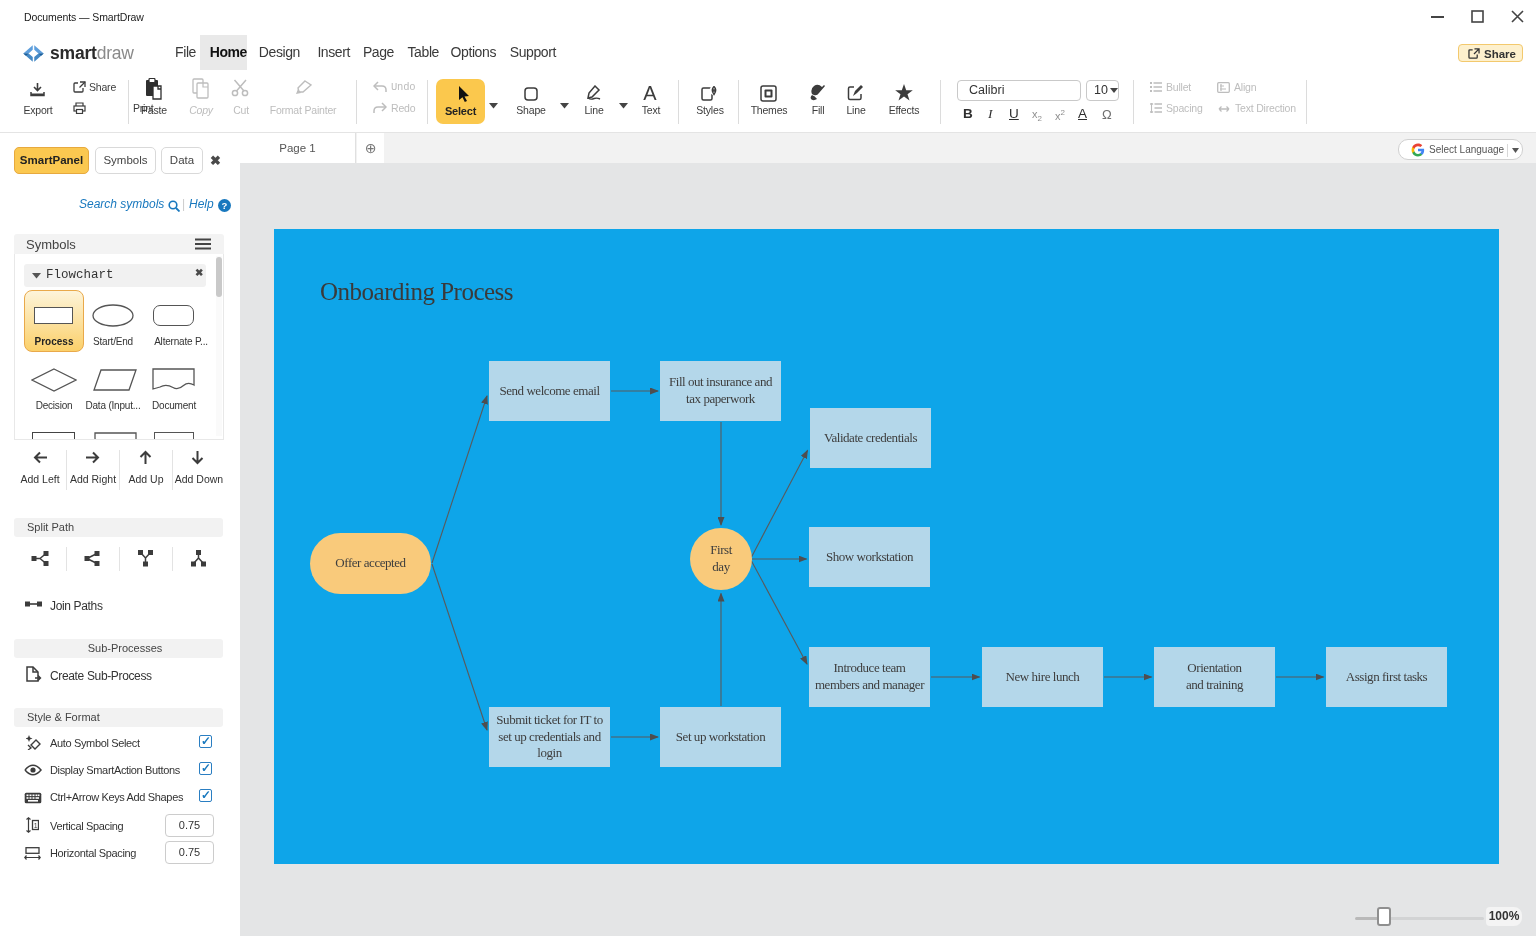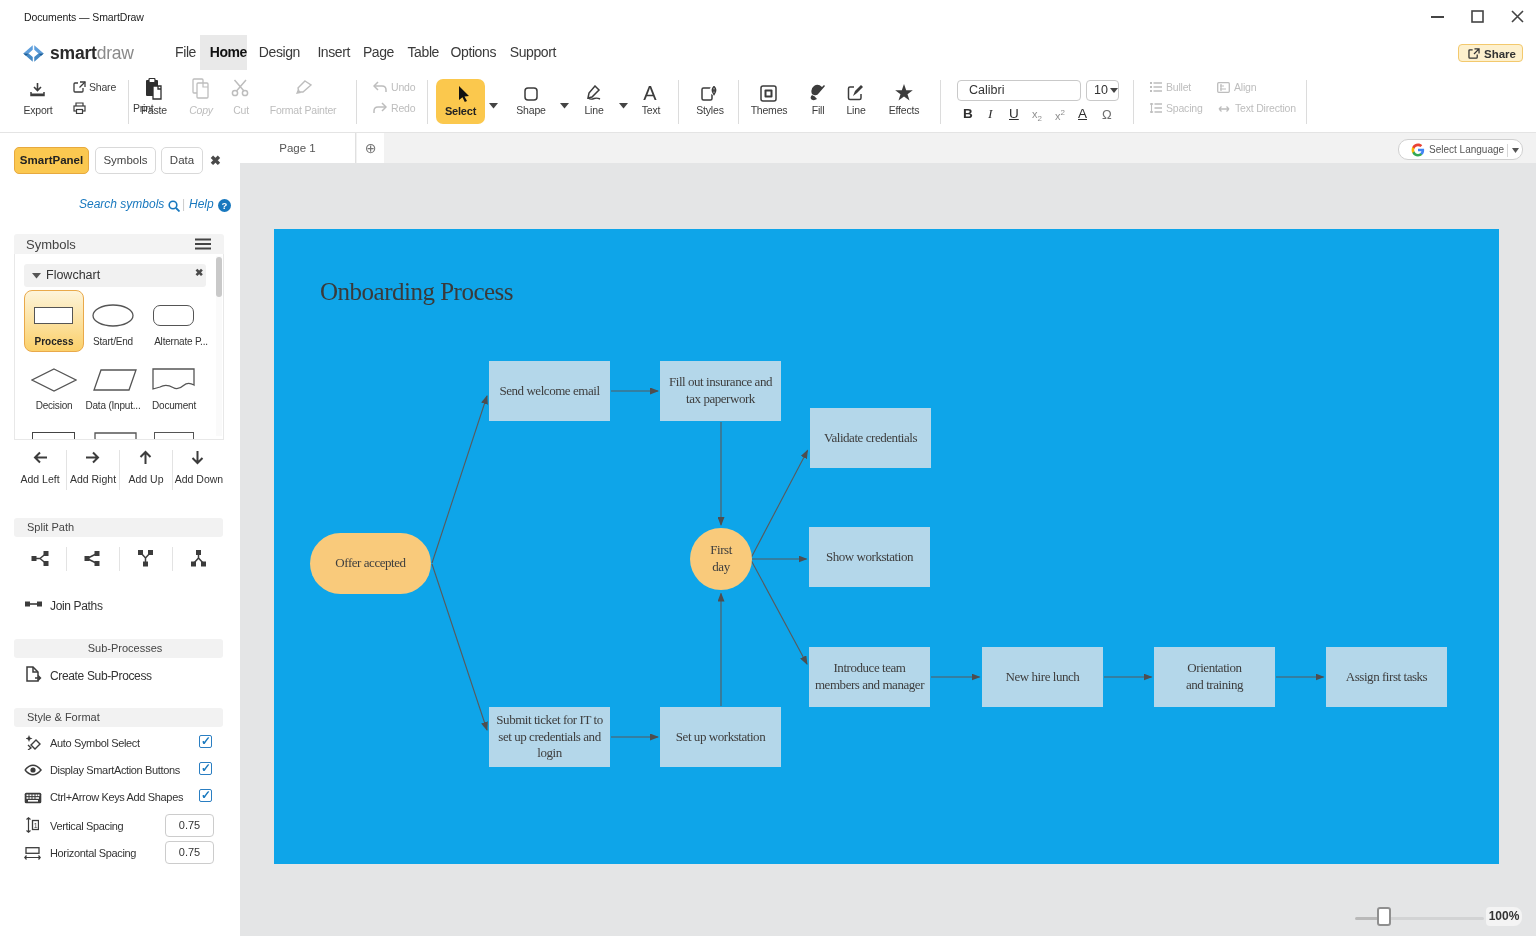--- a/index.html
+++ b/index.html
@@ -135,21 +135,21 @@
         <path d="M10 1 L16 5 L8 12 L4 12 L3 8 Z" fill="none" stroke="#bdbdbd" stroke-width="1.4"></path>
         <path d="M3 9 L1 14 L6 13" fill="#bdbdbd"></path>
       </svg>
     <div class="tlabel tgray" style="left:258px; top:34px; width:90px; text-align:center;">Format Painter</div>
     <div class="tbsep" style="left:356px;"></div>
 
     <svg class="ticon" style="left:373px; top:11px;" width="14" height="12" viewBox="0 0 14 12">
         <path d="M5 1 L1 5 L5 9" stroke="#bdbdbd" stroke-width="1.5" fill="none"></path>
         <path d="M1 5 H9 Q13 5 13 9 V11" stroke="#bdbdbd" stroke-width="1.5" fill="none"></path>
       </svg>
-    <div class="tlabel tgray" style="left:391px; top:11px;">Undo</div>
+    <div class="tlabel tgray" style="left:391px; top:11px;font-family:Liberation Mono, monospace;">Undo</div>
     <svg class="ticon" style="left:373px; top:32px;" width="14" height="12" viewBox="0 0 14 12">
         <path d="M9 1 L13 5 L9 9" stroke="#bdbdbd" stroke-width="1.5" fill="none"></path>
         <path d="M13 5 H5 Q1 5 1 9 V11" stroke="#bdbdbd" stroke-width="1.5" fill="none"></path>
       </svg>
     <div class="tlabel tgray" style="left:391px; top:32px;">Redo</div>
     <div class="tbsep" style="left:427px;"></div>
 
     <div style="position:absolute; left:436px; top:9px; width:49px; height:45px; background:#fbc84d; border-radius:7px;"></div>
     <svg class="ticon" style="left:458px; top:16px;" width="13" height="16" viewBox="0 0 13 16">
         <path d="M1 0 L11 10 L6.5 10.5 L9 15 L6.8 16 L4.5 11.3 L1 14 Z" fill="#111"></path>
@@ -284,21 +284,21 @@
 
     <div style="position:absolute; left:14px; top:121px; width:210px; height:186px; border:1px solid #e8e8e8; border-top:none; background:#fff; overflow:hidden;">
 
       <div style="position:absolute; right:1px; top:2px; width:6px; height:180px; background:#fafafa;"></div>
       <div style="position:absolute; right:1px; top:3px; width:6px; height:40px; background:#c9c9c9; border-radius:3px;"></div>
 
       <div style="position:absolute; left:9px; top:10px; width:182px; height:23px; background:#f1f1f1; border-radius:3px;"></div>
       <svg style="position:absolute; left:17px; top:19px;" width="9" height="6" viewBox="0 0 9 6">
           <path d="M0 0 L4.5 5.5 L9 0 Z" fill="#555"></path>
         </svg>
-      <div style="position:absolute; left:31px; top:14px; font-size:12.5px; color:#333;">Flowchart</div>
+      <div style="position:absolute; left:31px; top:14px; font-size:12.5px; color:#333;font-family:Liberation Mono, monospace;">Flowchart</div>
       <div style="position:absolute; left:180px; top:13px; font-size:10px; font-weight:bold; color:#4a4a4a;">✖</div>
 
       <div style="position:absolute; left:9px; top:36px; width:60px; height:62px; border:1px solid #e9a94a; border-radius:8px; background:linear-gradient(#fdf4da, #fbd06a);"></div>
       <div style="position:absolute; left:19px; top:53px; width:39px; height:17px; background:#fff; border:1.5px solid #555;"></div>
       <div style="position:absolute; left:9px; top:82px; width:60px; text-align:center; font-size:10px; font-weight:bold; color:#222;">Process</div>
       <svg style="position:absolute; left:77px; top:50px;" width="42" height="23">
           <ellipse cx="21" cy="11.5" rx="20" ry="10.5" fill="#fff" stroke="#555" stroke-width="1.3"></ellipse>
         </svg>
       <div style="position:absolute; left:70px; top:82px; width:56px; text-align:center; font-size:10px; letter-spacing:-0.2px; color:#333;">Start/End</div>
       <div style="position:absolute; left:138px; top:51px; width:41px; height:21px; background:#fff; border:1.3px solid #555; border-radius:7px;"></div>

